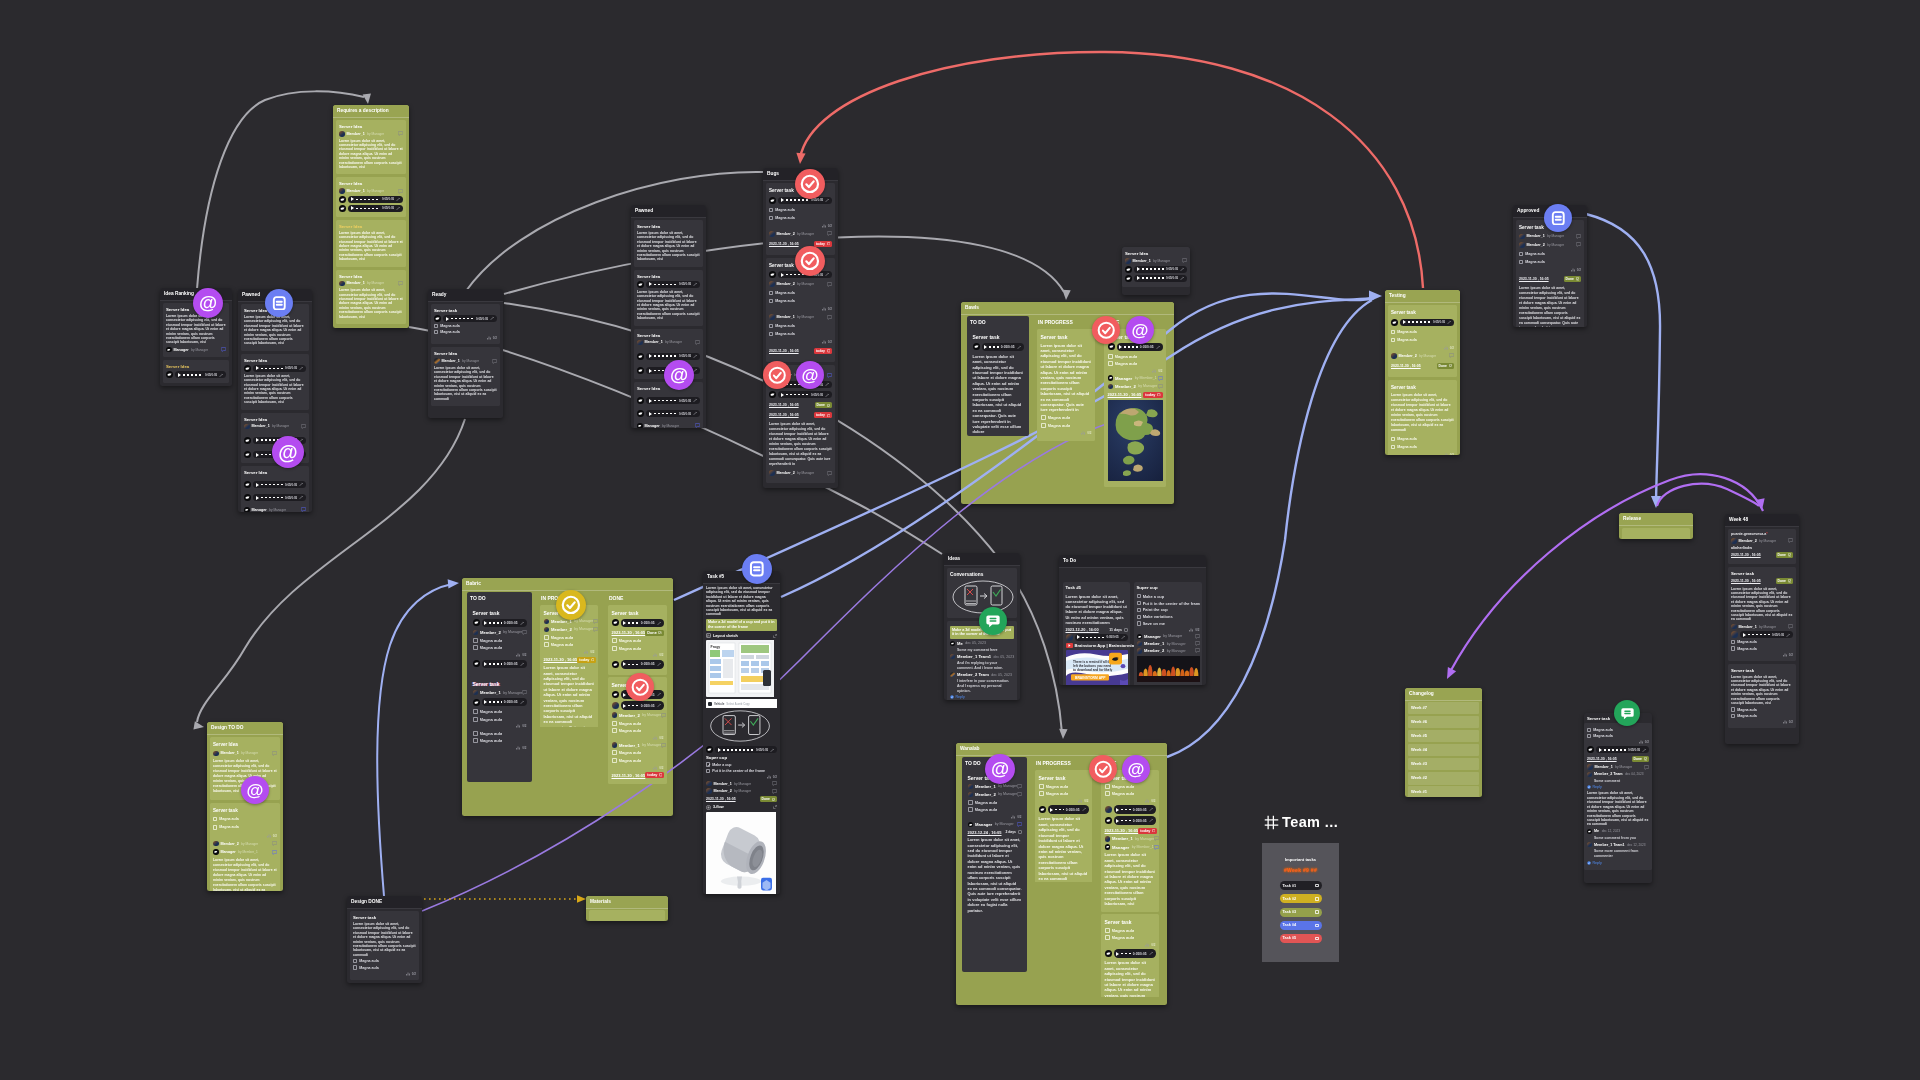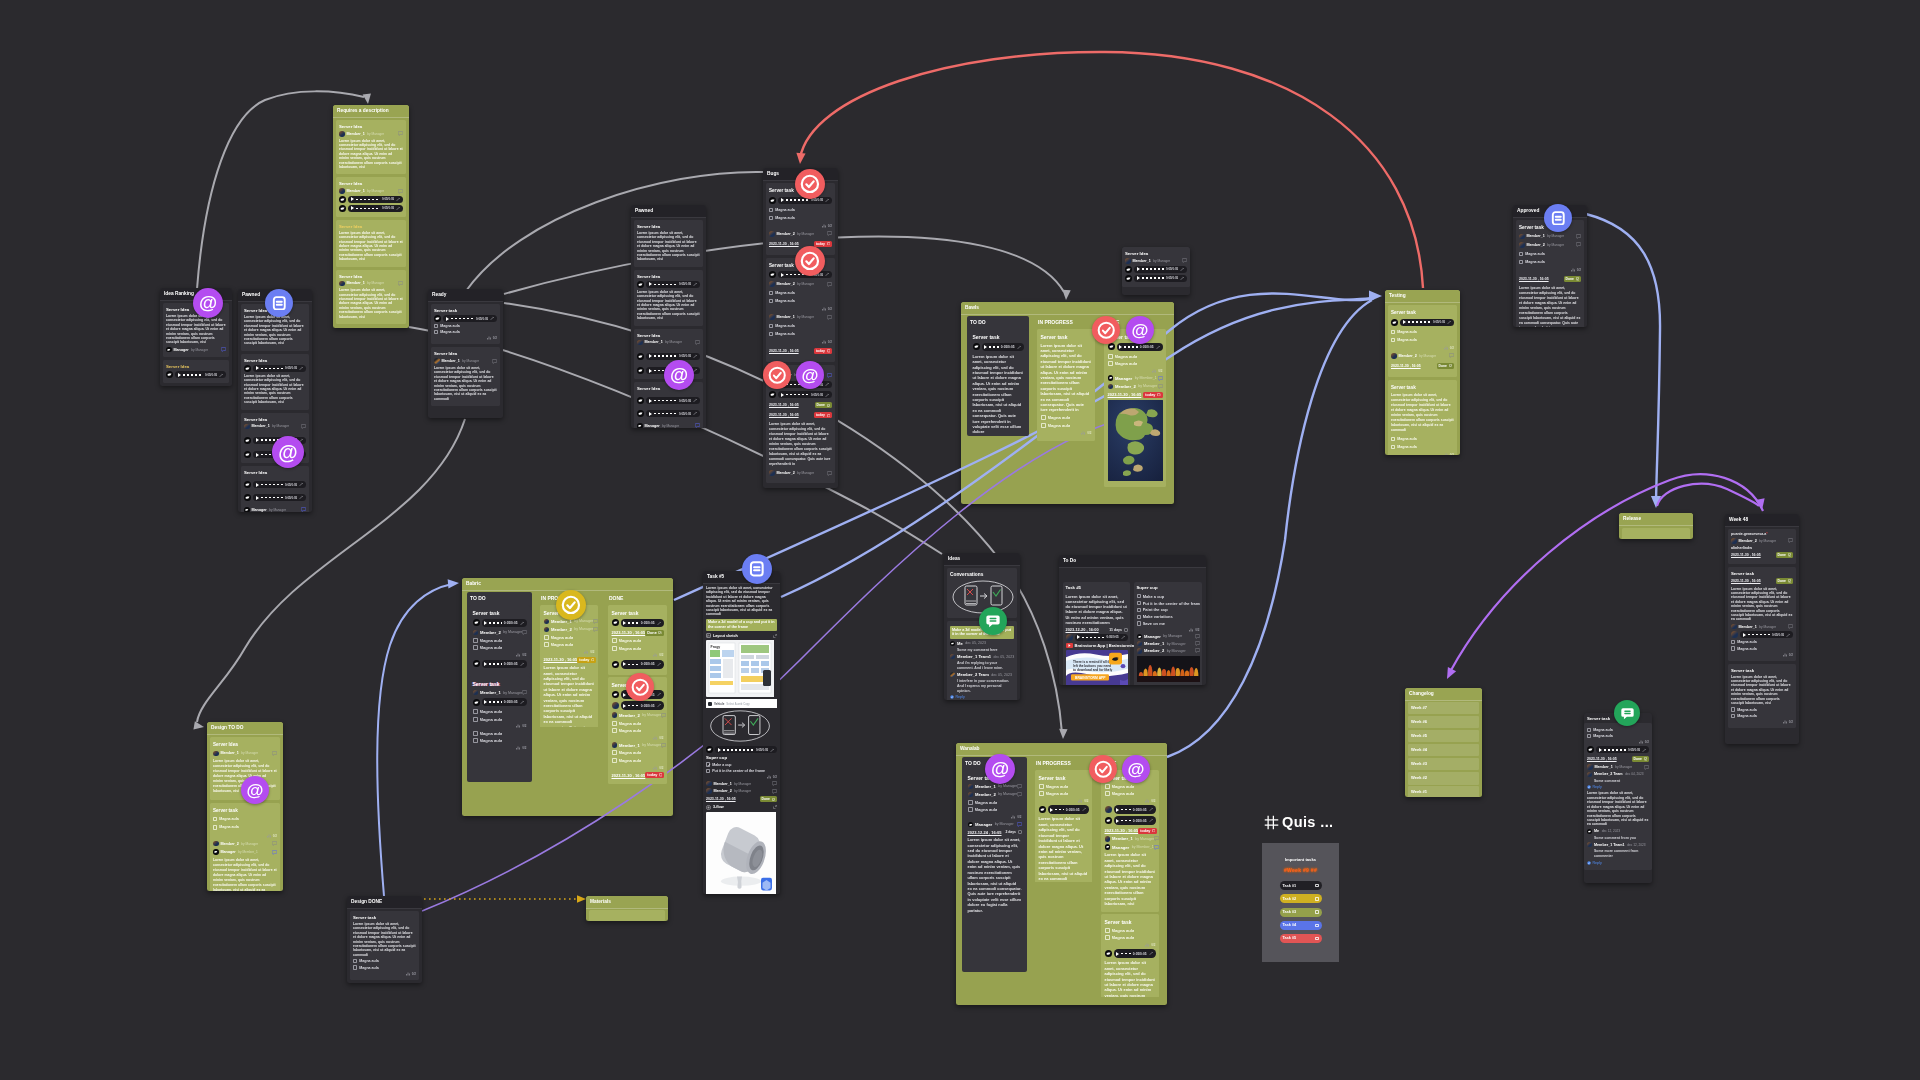--- a/index.html
+++ b/index.html
@@ -2264,21 +2264,21 @@
       <div style="margin:4.2px auto 0;width:42px;height:9px;border-radius:4.5px;background:#e15555;display:flex;align-items:center;padding:0 3px;box-sizing:border-box">
         <span style="font-size:3.8px;font-weight:700;color:#fff">Task #5</span>
         <span style="flex:1"></span>
         <span style="width:3.5px;height:3.5px;border:0.5px solid rgba(255,255,255,.8);border-radius:0.8px"></span>
       </div>
     </div>
 <div style="position:absolute;left:1264px;top:814px;z-index:10;display:flex;align-items:center">
       <svg viewBox="0 0 20 20" width="15" height="15">
         <path d="M5.5 1 V19 M12.5 1 V19 M1 6.5 H19 M1 13.5 H19" stroke="#fff" stroke-width="1.7"></path>
       </svg>
-      <span style="font-size:14.5px;font-weight:700;color:#fff;margin-left:3px;letter-spacing:0.4px">Quis ...</span>
+      <span style="font-size:14.5px;font-weight:700;color:#fff;margin-left:3px;letter-spacing:0.4px">Team ...</span>
     </div>
 <div class="bdg" style="left:193.0px;top:288.0px;width:30px;height:30px;background:#b44cf0">
       <span style="font-size:18.6px;font-weight:700;color:#fff;line-height:30px">@</span>
     </div>
     <div class="bdg" style="left:265.0px;top:289.0px;width:28px;height:28px;background:#6b7ef3">
       <svg viewBox="0 0 20 20" width="14.56" height="14.56">
         <rect x="2.5" y="1.5" width="15" height="17" rx="3.5" fill="none" stroke="#fff" stroke-width="2.6"></rect>
         <path d="M6.5 8 h7 M6.5 12 h7" stroke="#fff" stroke-width="2.6" stroke-linecap="round"></path>
       </svg>
     </div>

